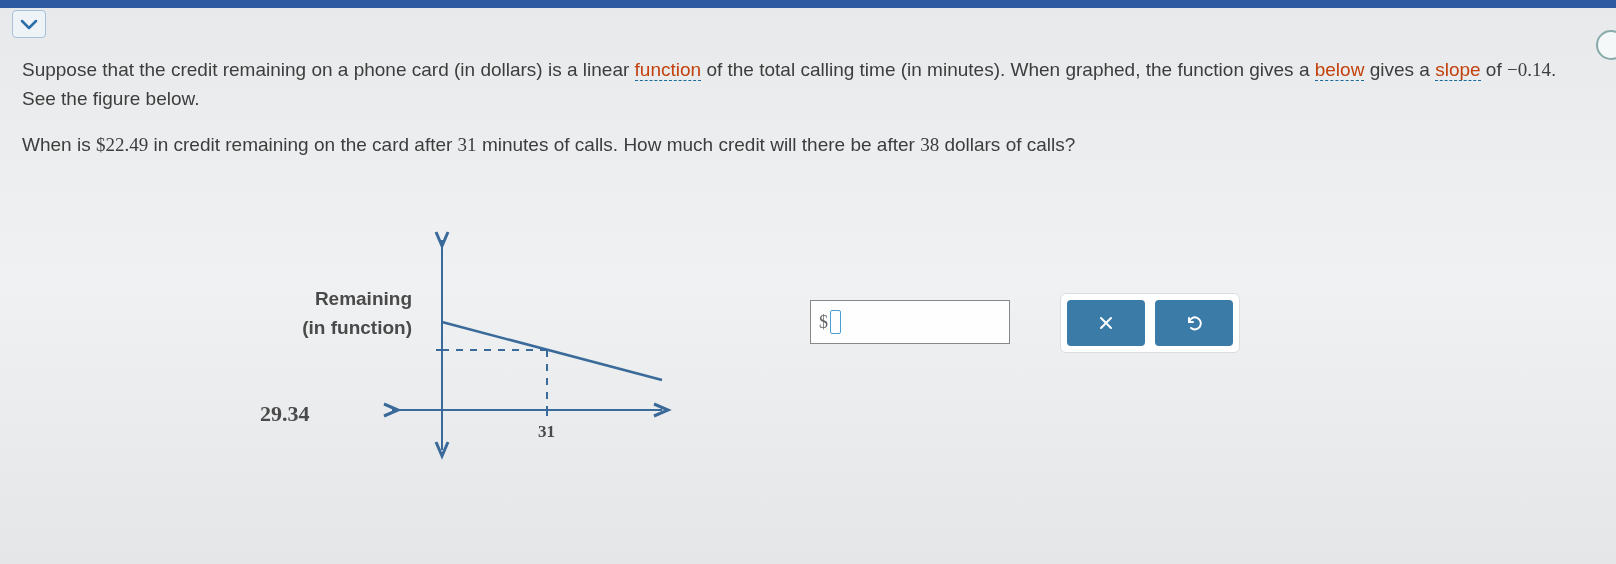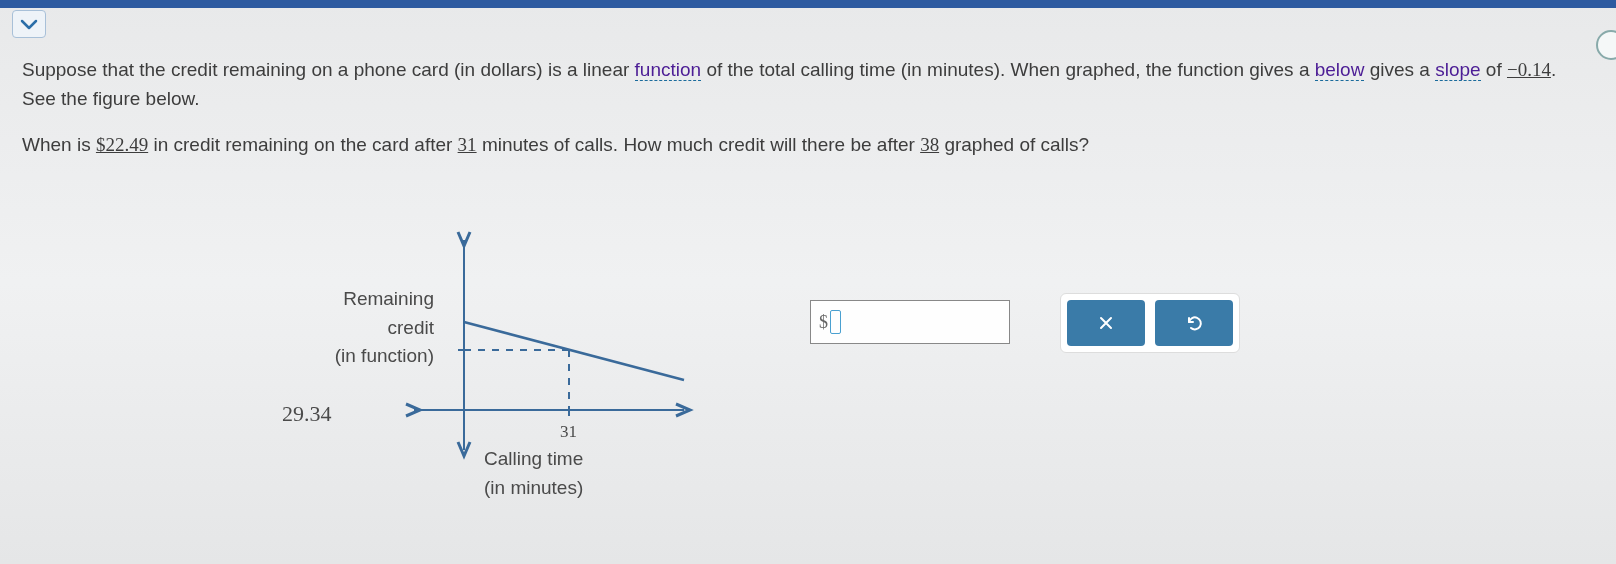--- a/index.html
+++ b/index.html
@@ -31,31 +31,32 @@
       cursor: pointer;
     }
     .problem-text {
       padding: 48px 22px 0 22px;
       font-size: 19px;
       line-height: 1.5;
       color: #3d3d3d;
     }
     .problem-text p { margin-bottom: 18px; }
     .link-term {
-      color: #4c1d95;
+      color: #c2410c;
       border-bottom: 1px dashed #1a6b9c;
       cursor: pointer;
     }
-    .math-val { font-family: 'Times New Roman', serif; text-decoration: underline; }
+    .math-val { font-family: 'Times New Roman', serif; }
     .figure-area {
       position: absolute;
-      left: 304px;
+      left: 282px;
       top: 230px;
       width: 420px;
       height: 300px;
+      font-weight: bold;
     }
     .y-label {
       position: absolute;
       left: -120px;
       top: 55px;
       text-align: right;
       font-size: 19px;
       color: #4a4a4a;
       line-height: 1.5;
       width: 250px;
@@ -158,28 +159,27 @@
   </svg>
 </div>
 
 <div class="corner-badge"></div>
 
 <div class="problem-text">
   <p>
     <span>Suppose that the credit remaining on a phone card (in dollars) is a linear </span><span class="link-term">function</span><span> of the total calling time (in minutes). When graphed, the function gives a </span><span class="link-term">below</span><span> gives a </span><span class="link-term">slope</span><span> of </span><span class="math-val">−0.14</span><span>. See the figure below.</span>
   </p>
   <p>
-    <span>When is </span><span class="math-val">$22.49</span><span> in credit remaining on the card after </span><span class="math-val">31</span><span> minutes of calls. How much credit will there be after </span><span class="math-val">38</span><span> graphed of calls?</span>
+    <span>When is </span><span class="math-val">$22.49</span><span> in credit remaining on the card after </span><span class="math-val">31</span><span> minutes of calls. How much credit will there be after </span><span class="math-val">38</span><span> dollars of calls?</span>
   </p>
 </div>
 
 <div class="figure-area">
   <div class="y-label">
     <div>Remaining</div>
-    <div>credit</div>
     <div><span>(in function)</span> <span class="y-tick-label">29.34</span></div>
   </div>
   <svg width="420" height="280">
     <defs>
       <marker id="arrow" markerWidth="10" markerHeight="10" refX="5" refY="5" orient="auto">
         <path d="M1,2 L8,5 L1,8" fill="none" stroke="#3a6a9a" stroke-width="1.5"></path>
       </marker>
     </defs>
 
     <line x1="160" y1="10" x2="160" y2="220" stroke="#3a6a9a" stroke-width="2" marker-start="url(#arrow)" marker-end="url(#arrow)"></line>
@@ -188,24 +188,20 @@
 
     <line x1="160" y1="120" x2="265" y2="120" stroke="#3a6a9a" stroke-width="2" stroke-dasharray="7,7"></line>
     <line x1="265" y1="120" x2="265" y2="180" stroke="#3a6a9a" stroke-width="2" stroke-dasharray="7,7"></line>
 
     <line x1="160" y1="92" x2="380" y2="150" stroke="#3a6a9a" stroke-width="2.5"></line>
 
     <line x1="154" y1="120" x2="160" y2="120" stroke="#3a6a9a" stroke-width="2"></line>
     <line x1="265" y1="180" x2="265" y2="186" stroke="#3a6a9a" stroke-width="2"></line>
   </svg>
   <div class="x-tick-label">31</div>
-  <div class="x-label">
-    <div>Calling time</div>
-    <div>(in minutes)</div>
-  </div>
 </div>
 
 <div class="answer-area">
   <div class="answer-input">
     <span class="dollar-sign">$</span>
     <span class="cursor-box"></span>
   </div>
 </div>
 
 <div class="btn-group">

